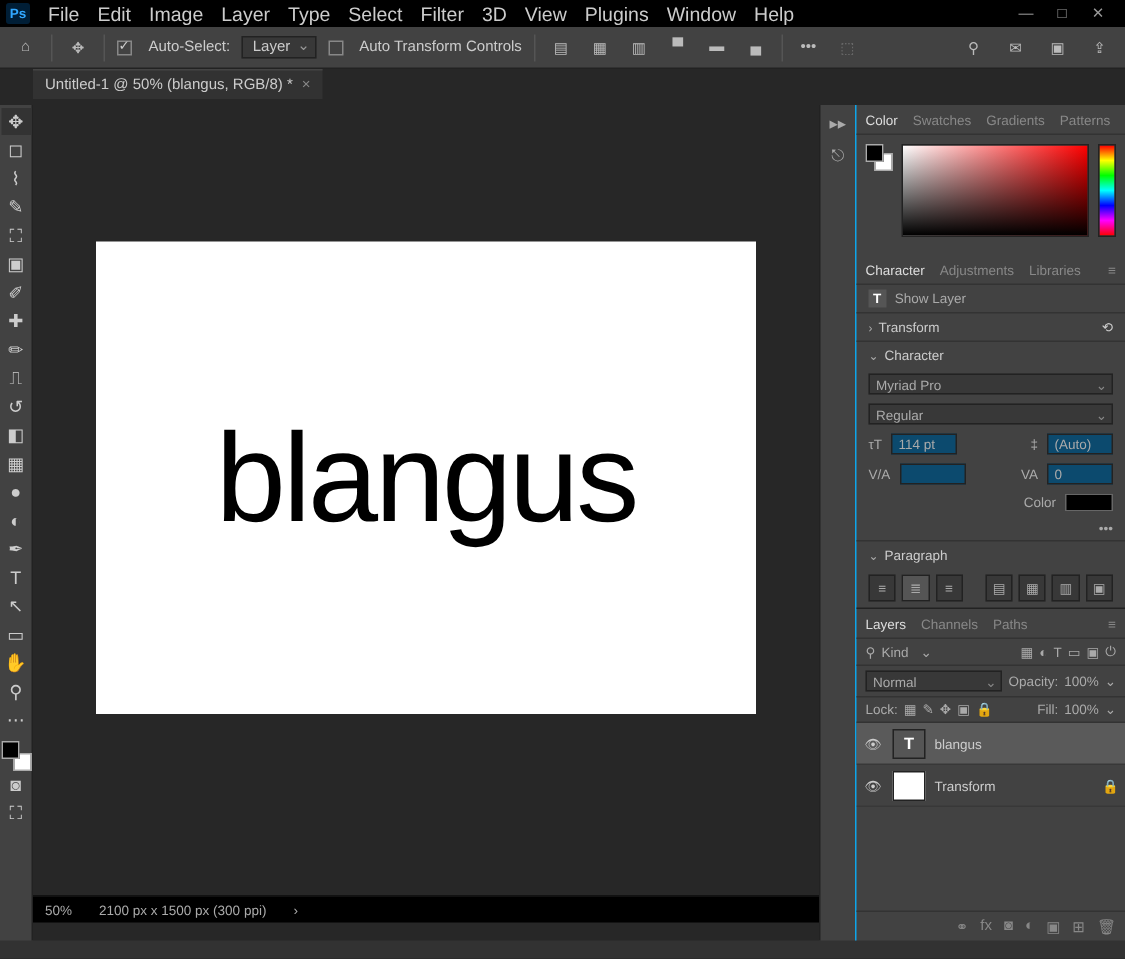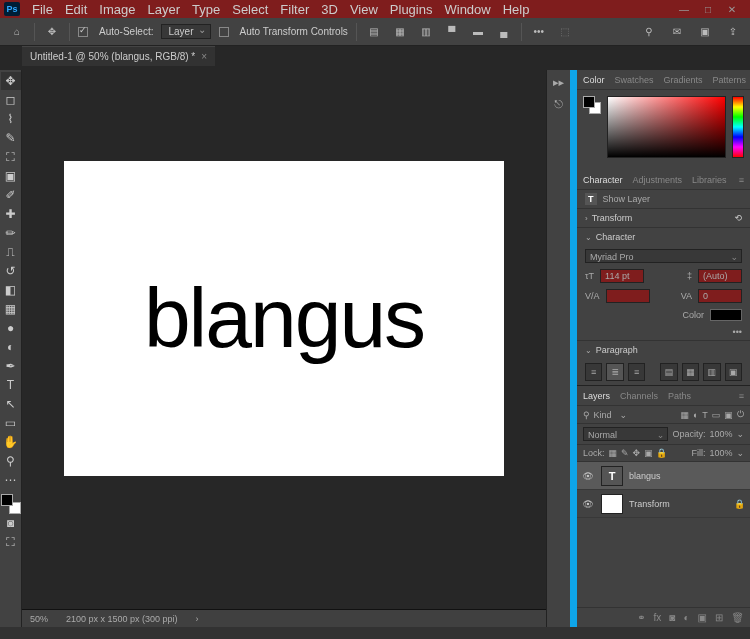--- a/index.html
+++ b/index.html
@@ -1,17 +1,17 @@
 <!DOCTYPE html>
 <html><head>
 <meta charset="utf-8">
 <style>
 *{margin:0;padding:0;box-sizing:border-box;font-family:"Segoe UI",Tahoma,sans-serif;user-select:none}
 body{width:750px;height:639px;background:#323232;color:#ccc;font-size:10px;overflow:hidden;position:relative}
-.titlebar{height:18px;background:#7f1d1d;display:flex;align-items:center;padding:0 4px}
+.titlebar{height:18px;background:#000000;display:flex;align-items:center;padding:0 4px}
 .titlebar .logo{width:16px;height:14px;background:#001e36;color:#31a8ff;font-weight:bold;font-size:9px;display:flex;align-items:center;justify-content:center;margin-right:6px;border-radius:2px}
 .menu-item{padding:2px 6px;cursor:pointer;font-size:13px}
 .win-controls{margin-left:auto;display:flex;gap:12px;padding-right:8px}
 .win-btn{width:12px;height:12px;display:flex;align-items:center;justify-content:center;cursor:pointer;color:#999}
 .options-bar{height:28px;background:#424242;display:flex;align-items:center;padding:0 8px;gap:8px;border-bottom:1px solid #222;font-size:10px}
 .opt-icon{width:18px;height:18px;display:flex;align-items:center;justify-content:center;color:#bbb}
 .opt-sep{width:1px;height:18px;background:#555}
 .checkbox{width:10px;height:10px;border:1px solid #888;display:inline-block;margin-right:3px;position:relative}
 .checkbox.checked::after{content:"✓";position:absolute;top:-3px;left:0;font-size:9px;color:#ccc}
 .select-box{background:#383838;border:1px solid #222;padding:1px 16px 1px 6px;position:relative;font-size:10px}
@@ -23,39 +23,39 @@
 .main{display:flex;height:557px}
 .tools{width:22px;background:#424242;display:flex;flex-direction:column;align-items:center;padding-top:2px;border-right:1px solid #222}
 .tool{width:20px;height:18px;display:flex;align-items:center;justify-content:center;color:#ccc;cursor:pointer;font-size:12px;margin-bottom:1px}
 .tool.active{background:#333}
 .tool-swap{margin-top:4px;width:20px;height:20px;position:relative}
 .swatch-fg{width:12px;height:12px;background:#000;border:1px solid #aaa;position:absolute;top:0;left:0;z-index:2}
 .swatch-bg{width:12px;height:12px;background:#fff;border:1px solid #aaa;position:absolute;bottom:0;right:0}
 .canvas-area{flex:1;background:#272727;position:relative;display:flex;align-items:center;justify-content:center}
 .canvas{width:440px;height:315px;background:#fff;display:flex;align-items:center;justify-content:center;margin-top:-60px}
 .canvas-text{font-size:84px;font-weight:400;color:#000;font-family:Arial,sans-serif;letter-spacing:-2px}
-.status-bar{position:absolute;bottom:0;left:0;right:0;height:18px;background:#404040;border-top:1px solid #111;display:flex;align-items:center;padding:0 8px;font-size:9px;color:#aaa;gap:18px}
+.status-bar{position:absolute;bottom:12px;left:0;right:0;height:18px;background:#000000;border-top:1px solid #111;display:flex;align-items:center;padding:0 8px;font-size:9px;color:#aaa;gap:18px}
 .collapsed-dock{width:24px;background:#424242;border-left:1px solid #222;display:flex;flex-direction:column;align-items:center;padding-top:4px;gap:6px}
 .dock-icon{width:16px;height:16px;display:flex;align-items:center;justify-content:center;color:#aaa;font-size:11px}
-.panels{width:180px;background:#424242;display:flex;flex-direction:column;border-left:7px solid #0ea5e9}
+.panels{width:180px;background:#424242;display:flex;flex-direction:column;border-left:1px solid #0ea5e9}
 .panel-tabs{height:20px;display:flex;align-items:center;padding:0 6px;gap:10px;font-size:9px;color:#888;border-bottom:1px solid #333}
 .panel-tabs .active{color:#ddd}
 .panel-tabs .menu{margin-left:auto;color:#888;cursor:pointer}
 .color-panel{height:80px;padding:6px;display:flex;gap:6px;position:relative}
 .color-sw{width:18px;height:18px;position:relative}
 .color-sw .fg{width:12px;height:12px;background:#000;border:1px solid #aaa;position:absolute;top:0;left:0;z-index:2}
 .color-sw .bg{width:12px;height:12px;background:#fff;border:1px solid #aaa;position:absolute;bottom:0;right:0}
 .color-field{flex:1;height:62px;background:linear-gradient(to bottom,transparent,#000),linear-gradient(to right,#fff,#f00);position:relative;border:1px solid #222}
 .hue-strip{width:12px;height:62px;background:linear-gradient(to bottom,#f00,#ff0,#0f0,#0ff,#00f,#f0f,#f00);border:1px solid #222}
 .section-hdr{padding:4px 8px;font-size:9px;color:#ccc;display:flex;align-items:center;gap:4px;border-top:1px solid #333}
 .section-hdr .chev{font-size:8px;color:#aaa}
 .prop-row{padding:3px 8px;display:flex;align-items:center;gap:6px;font-size:9px;color:#aaa}
 .prop-select{flex:1;background:#383838;border:1px solid #222;padding:1px 4px;font-size:9px;color:#aaa;position:relative;height:14px;line-height:12px}
 .prop-select::after{content:"⌄";position:absolute;right:3px;color:#888}
-.prop-input{background:#7f1d1d;border:1px solid #222;padding:1px 4px;font-size:9px;color:#aaa;width:44px;height:14px}
+.prop-input{background:#0c4a6e;border:1px solid #222;padding:1px 4px;font-size:9px;color:#aaa;width:44px;height:14px}
 .para-btns{display:flex;gap:4px;padding:4px 8px}
 .pbtn{width:20px;height:18px;background:#383838;border:1px solid #222;display:flex;align-items:center;justify-content:center;color:#aaa;font-size:9px}
 .pbtn.active{background:#555}
 .layers-panel{flex:1;display:flex;flex-direction:column;border-top:1px solid #222}
 .layer-opts{padding:3px 6px;display:flex;align-items:center;gap:4px;font-size:9px;color:#aaa;border-bottom:1px solid #333}
 .layer-list{flex:1;overflow:auto}
 .layer-row{height:28px;display:flex;align-items:center;padding:0 4px;gap:6px;border-bottom:1px solid #383838;font-size:9px}
 .layer-row.selected{background:#5a5a5a}
 .layer-eye{width:14px;text-align:center;color:#ccc;cursor:pointer}
 .layer-thumb{width:22px;height:20px;background:#fff;border:1px solid #222;display:flex;align-items:center;justify-content:center;font-size:11px;font-weight:bold}
@@ -202,20 +202,23 @@
       <span style="margin-left:auto">⟲</span>
     </div>
     <div class="section-hdr">
       <span class="chev">⌄</span>
       <span>Character</span>
     </div>
     <div class="prop-row">
         <div class="prop-select">Myriad Pro</div>
       </div>
     <div class="prop-row">
+        <div class="prop-select">Regular</div>
+      </div>
+    <div class="prop-row">
       <span>τT</span>
       <div class="prop-input">114 pt</div>
       <span style="margin-left:auto">‡</span>
       <div class="prop-input">(Auto)</div>
     </div>
     <div class="prop-row">
       <span>V/A</span>
       <div class="prop-input"></div>
       <span style="margin-left:auto">VA</span>
       <div class="prop-input">0</div>

